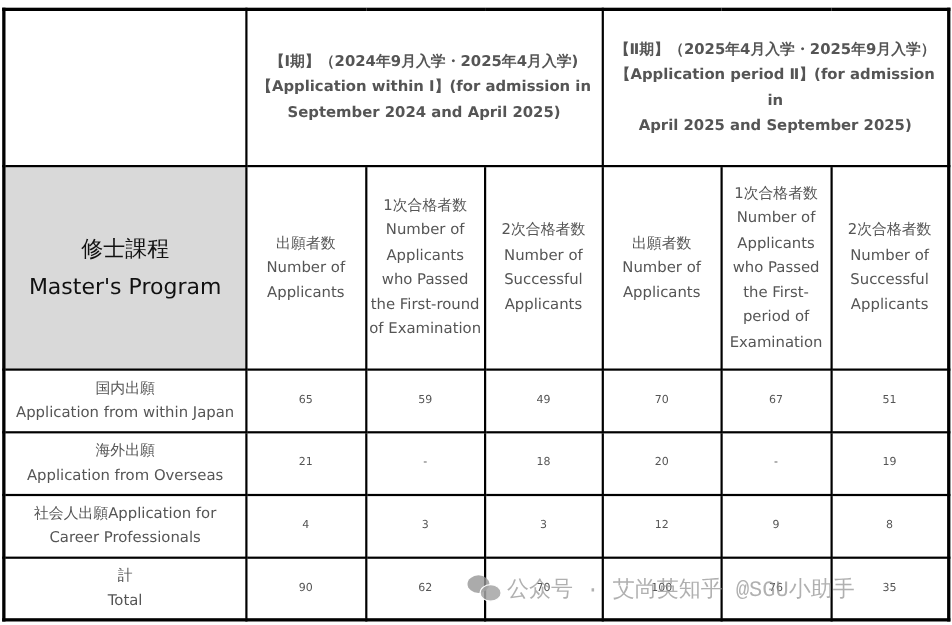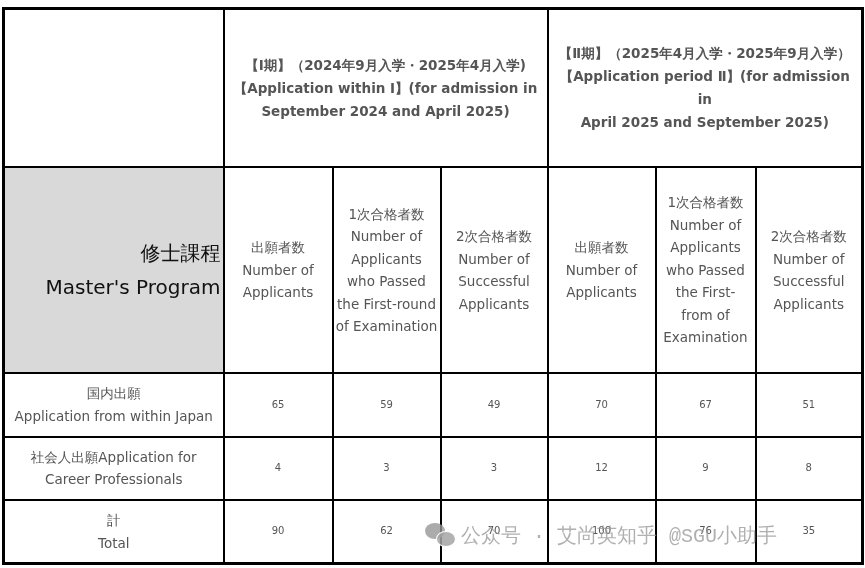--- a/index.html
+++ b/index.html
@@ -10,21 +10,21 @@
     width: 859px; height: 558px;
     border-collapse: collapse; table-layout: fixed;
     border: 3px solid #000;
   }
   table.stats td, table.stats th {
     border: 2px solid #000; text-align: center; vertical-align: middle;
     padding: 0 2px; font-weight: normal; color: #555555;
     font-size: 13.5px; line-height: 22.5px;
   }
   table.stats .period-head { font-weight: bold; font-size: 13.5px; line-height: 23px; color: #555555; }
-  table.stats .program-cell { background: #d9d9d9; color: #111111; font-size: 20px; line-height: 34px; text-align: right; }
+  table.stats .program-cell { background: #d9d9d9; color: #111111; font-size: 20px; line-height: 34px; }
   table.stats .num { font-size: 10px; }
   .line { display: block; }
   col.c0 { width: 220px; }
   col.c1 { width: 109px; }
   col.c2 { width: 108px; }
   col.c3 { width: 107px; }
   col.c4 { width: 108px; }
   col.c5 { width: 100px; }
   col.c6 { width: 107px; }
   tr.h1 { height: 130px; }
@@ -95,21 +95,21 @@
       <span class="line">出願者数</span>
       <span class="line">Number of</span>
       <span class="line">Applicants</span>
     </td>
     <td>
       <span class="line">1次合格者数</span>
       <span class="line">Number of</span>
       <span class="line">Applicants</span>
       <span class="line">who Passed</span>
       <span class="line">the First-</span>
-      <span class="line">from of</span>
+      <span class="line">period of</span>
       <span class="line">Examination</span>
     </td>
     <td>
       <span class="line">2次合格者数</span>
       <span class="line">Number of</span>
       <span class="line">Successful</span>
       <span class="line">Applicants</span>
     </td>
   </tr>
 
@@ -117,20 +117,32 @@
     <td>
       <span class="line">国内出願</span>
       <span class="line">Application from within Japan</span>
     </td>
     <td class="num">65</td>
     <td class="num">59</td>
     <td class="num">49</td>
     <td class="num">70</td>
     <td class="num">67</td>
     <td class="num">51</td>
+  </tr>
+  <tr class="r">
+    <td>
+      <span class="line">海外出願</span>
+      <span class="line">Application from Overseas</span>
+    </td>
+    <td class="num">21</td>
+    <td class="num">-</td>
+    <td class="num">18</td>
+    <td class="num">20</td>
+    <td class="num">-</td>
+    <td class="num">19</td>
   </tr>
   <tr class="r">
     <td>
       <span class="line">社会人出願Application for</span>
       <span class="line">Career Professionals</span>
     </td>
     <td class="num">4</td>
     <td class="num">3</td>
     <td class="num">3</td>
     <td class="num">12</td>

